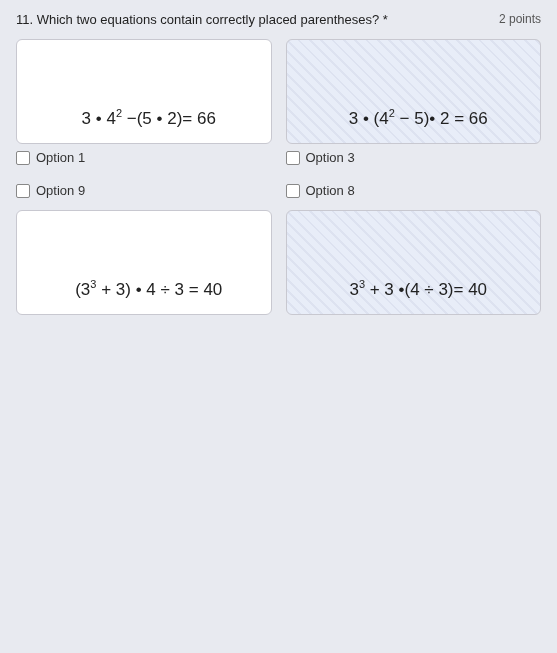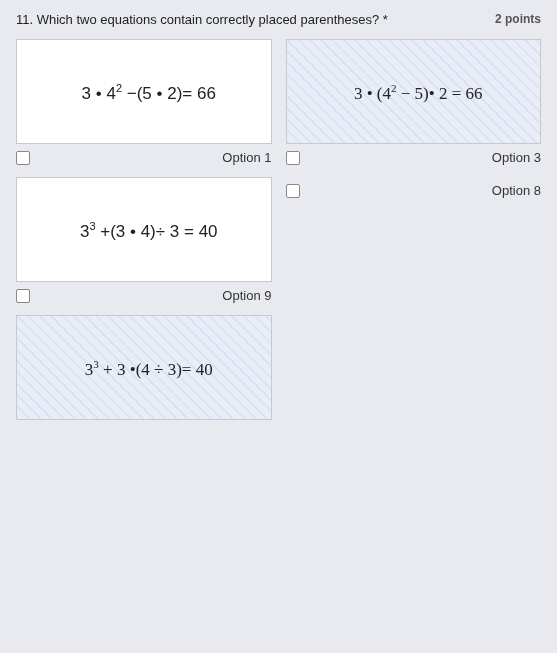--- a/index.html
+++ b/index.html
@@ -22,70 +22,67 @@
     .question-text {
       font-size: 13px;
       color: #222;
       max-width: 440px;
     }
 
     .points-label {
       font-size: 12px;
       color: #555;
       white-space: nowrap;
-      font-weight: bold;
     }
 
     .grid {
       display: grid;
       grid-template-columns: 1fr 1fr;
       gap: 12px 14px;
     }
 
     .option-wrapper {
       display: flex;
       flex-direction: column;
     }
 
     .option-box {
       background: #fff;
       border: 1.5px solid #c8c8d0;
-      border-radius: 0;
+      border-radius: 6px;
       padding: 16px 14px 12px 24px;
       min-height: 105px;
       display: flex;
-      align-items: center;
+      align-items: flex-end;
       justify-content: center;
       position: relative;
     }
 
     .option-box.shaded {
       background: repeating-linear-gradient(
         45deg,
         #dde2f0 0px,
         #dde2f0 2px,
         #e8edf8 2px,
         #e8edf8 8px
       );
-      font-family: Liberation Serif, serif;
     }
 
     .equation {
       font-size: 17px;
       color: #222;
       text-align: center;
       line-height: 1.4;
     }
 
     .option-label-row {
       display: flex;
       align-items: center;
       margin-top: 6px;
       gap: 6px;
-      justify-content: space-between;
     }
 
     .checkbox {
       width: 14px;
       height: 14px;
       border: 1.5px solid #888;
       background: #fff;
       border-radius: 2px;
       flex-shrink: 0;
       cursor: pointer;
@@ -132,38 +129,40 @@
         3 • (4<sup>2</sup> − 5)• 2 = 66
       </div>
     </div>
     <div class="option-label-row">
       <div class="checkbox"></div>
       <span class="option-label-text">Option 3</span>
     </div>
   </div>
 
   <div class="option-wrapper">
-    <div class="option-box">
-      <div class="equation">
-        3<sup>3</sup> +(3 • 4)÷ 3 = 40
-      </div>
-    </div>
     <div class="option-label-row">
       <div class="checkbox"></div>
       <span class="option-label-text">Option 9</span>
     </div>
   </div>
 
   <div class="option-wrapper">
     <div class="option-label-row">
       <div class="checkbox"></div>
       <span class="option-label-text">Option 8</span>
     </div>
   </div>
 
+  <div class="option-wrapper">
+    <div class="option-box">
+      <div class="equation">
+        (3<sup>3</sup> + 3) • 4 ÷ 3 = 40
+      </div>
+    </div>
+  </div>
 
   <div class="option-wrapper">
     <div class="option-box shaded">
       <div class="equation">
         3<sup>3</sup> + 3 •(4 ÷ 3)= 40
       </div>
     </div>
   </div>
 
 </div>

